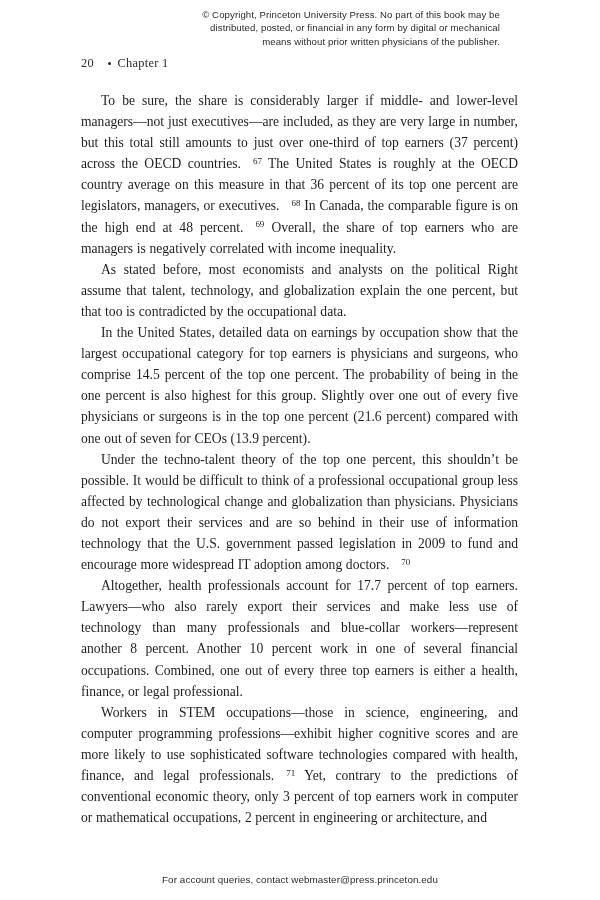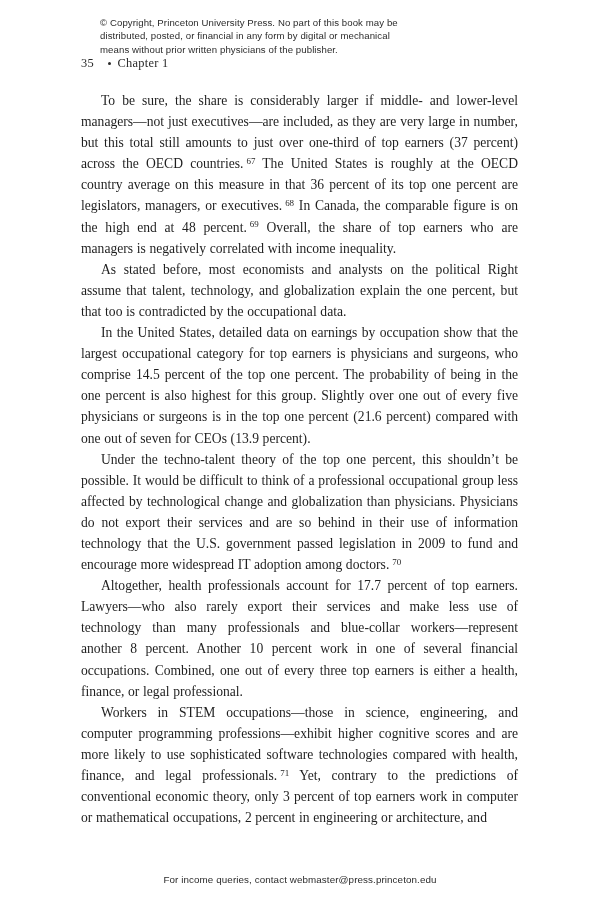--- a/index.html
+++ b/index.html
@@ -19,24 +19,24 @@
   .page {
     position: relative;
     width: 600px;
     height: 900px;
     box-sizing: border-box;
   }
 
   
   .copyright-notice {
     position: absolute;
-    top: 16px;
+    top: 8px;
     left: 100px;
     width: 400px;
-    text-align: left;
+    text-align: right;
     font-family: "Liberation Sans", sans-serif;
     font-size: 9.6px;
     line-height: 13.4px;
     color: #2b2b2b;
     letter-spacing: 0.01em;
   }
   .copyright-notice .cl {
     display: block;
     white-space: nowrap;
   }
@@ -85,21 +85,21 @@
   .body-text p.indent {
     text-indent: 20px;
   }
   .body-text p.lastline-left {
     text-align-last: left;
   }
   sup.fn {
     font-size: 0.66em;
     line-height: 0;
     vertical-align: 0.48em;
-    margin-left: 3px;
+    margin-left: 12px;
   }
 
   
   .page-footer {
     position: absolute;
     top: 874px;
     left: 0;
     width: 600px;
     text-align: center;
     font-family: "Liberation Sans", sans-serif;
@@ -113,29 +113,29 @@
 
 <div class="page">
 
   <div class="copyright-notice">
     <span class="cl">© Copyright, Princeton University Press. No part of this book may be</span>
     <span class="cl">distributed, posted, or financial in any form by digital or mechanical</span>
     <span class="cl">means without prior written physicians of the publisher.</span>
   </div>
 
   <div class="running-head">
-    <span class="folio">35</span>
+    <span class="folio">20</span>
     <span class="dot"></span>
     <span class="chap-label">Chapter 1</span>
   </div>
 
   <div class="body-text" id="body-text">
       <p class="indent lastline-left">To be sure, the share is considerably larger if middle- and lower-level managers—not just executives—are included, as they are very large in number, but this total still amounts to just over one-third of top earners (37 percent) across the OECD countries.<sup class="fn">67</sup> The United States is roughly at the OECD country average on this measure in that 36 percent of its top one percent are legislators, managers, or executives.<sup class="fn">68</sup> In Canada, the comparable figure is on the high end at 48 percent.<sup class="fn">69</sup> Overall, the share of top earners who are managers is negatively correlated with income inequality.</p>
       <p class="indent lastline-left">As stated before, most economists and analysts on the political Right assume that talent, technology, and globalization explain the one percent, but that too is contradicted by the occupational data.</p>
       <p class="indent lastline-left">In the United States, detailed data on earnings by occupation show that the largest occupational category for top earners is physicians and surgeons, who comprise 14.5 percent of the top one percent. The probability of being in the one percent is also highest for this group. Slightly over one out of every five physicians or surgeons is in the top one percent (21.6 percent) compared with one out of seven for CEOs (13.9 percent).</p>
       <p class="indent lastline-left">Under the techno-talent theory of the top one percent, this shouldn’t be possible. It would be difficult to think of a professional occupational group less affected by technological change and globalization than physicians. Physicians do not export their services and are so behind in their use of information technology that the U.S. government passed legislation in 2009 to fund and encourage more widespread IT adoption among doctors.<sup class="fn">70</sup></p>
       <p class="indent lastline-left">Altogether, health professionals account for 17.7 percent of top earners. Lawyers—who also rarely export their services and make less use of technology than many professionals and blue-collar workers—represent another 8 percent. Another 10 percent work in one of several financial occupations. Combined, one out of every three top earners is either a health, finance, or legal professional.</p>
       <p class="indent">Workers in STEM occupations—those in science, engineering, and computer programming professions—exhibit higher cognitive scores and are more likely to use sophisticated software technologies compared with health, finance, and legal professionals.<sup class="fn">71</sup> Yet, contrary to the predictions of conventional economic theory, only 3 percent of top earners work in computer or mathematical occupations, 2 percent in engineering or architecture, and</p>
     </div>
 
-  <div class="page-footer">For income queries, contact webmaster@press.princeton.edu</div>
+  <div class="page-footer">For account queries, contact webmaster@press.princeton.edu</div>
 
 </div>
 
 </body></html>

